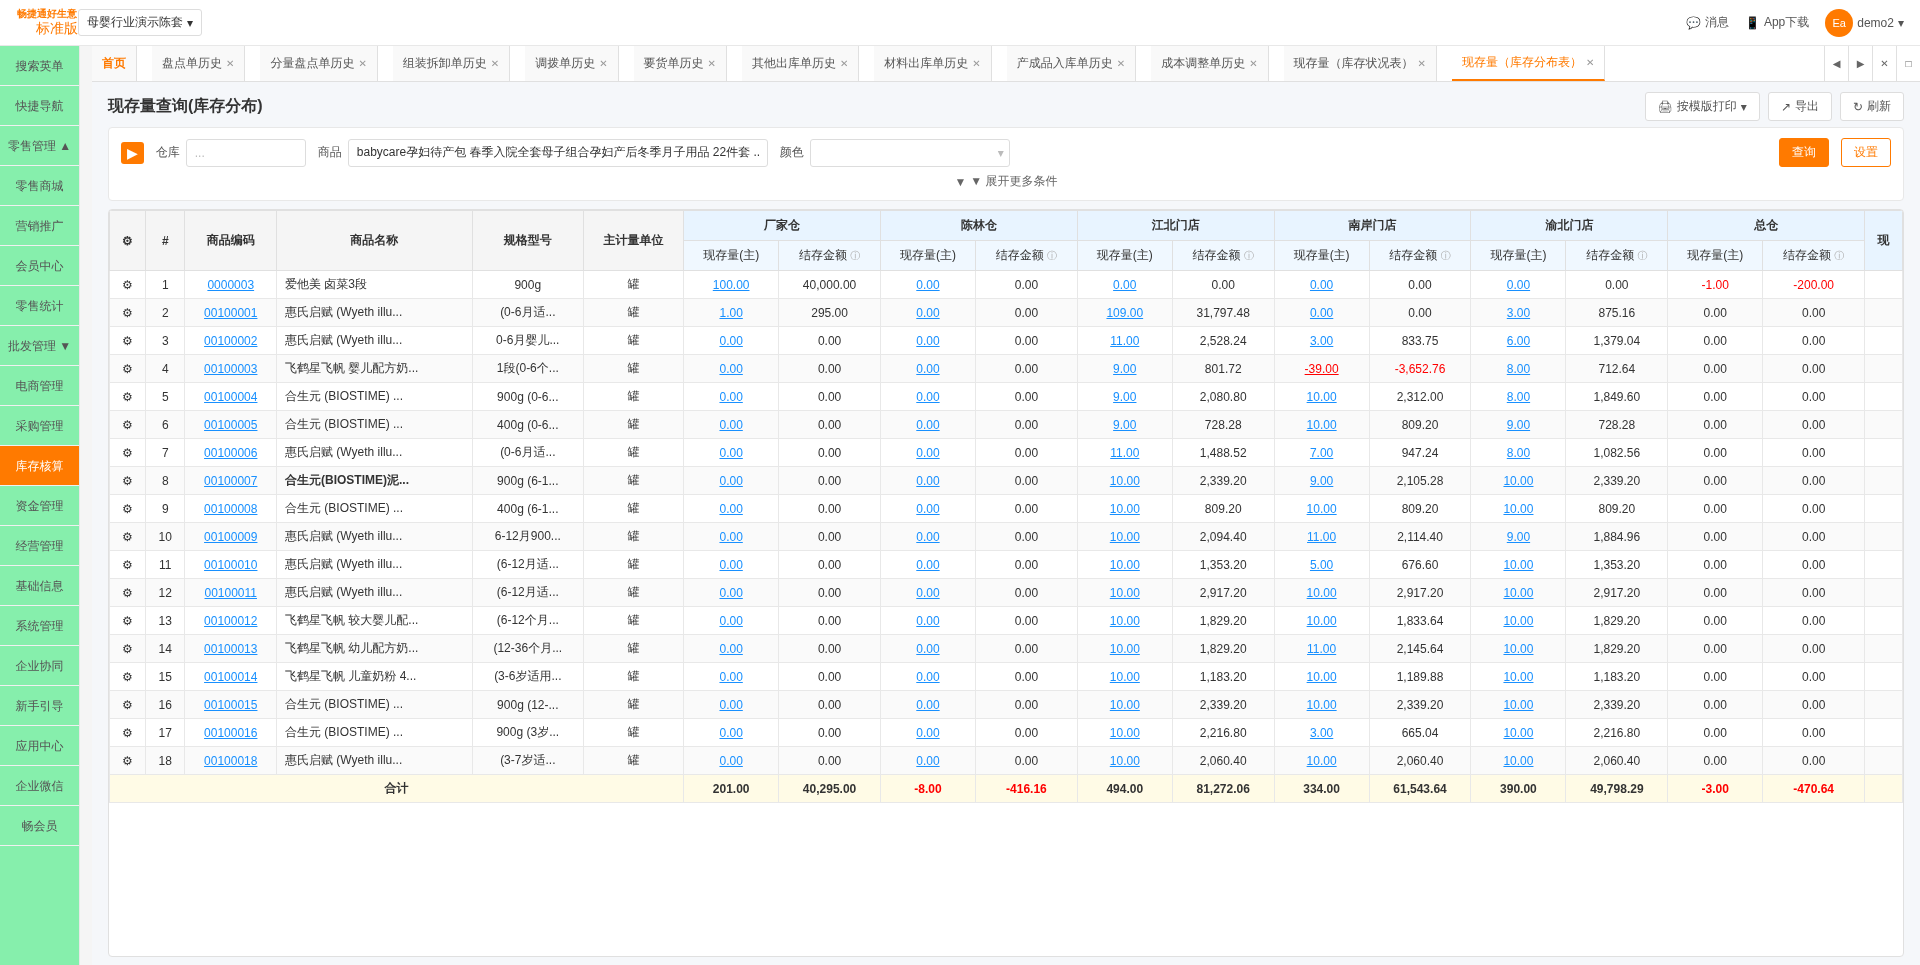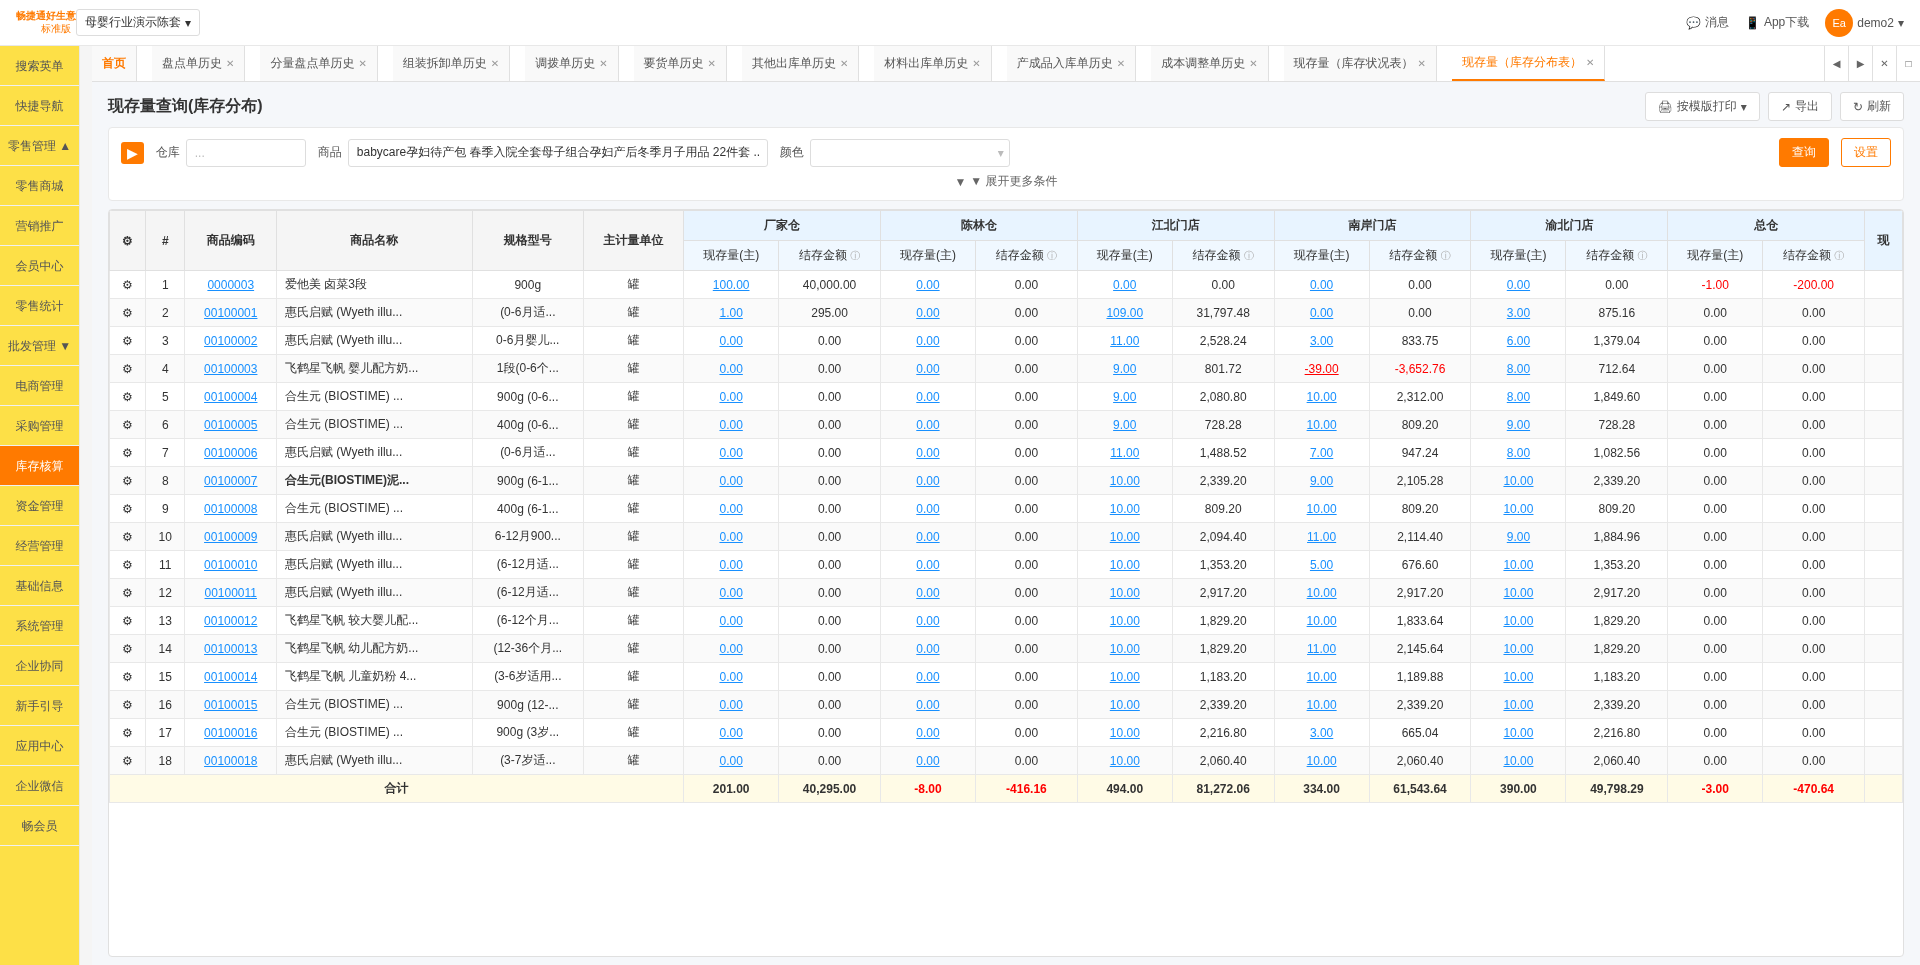--- a/index.html
+++ b/index.html
@@ -14,34 +14,34 @@
       justify-content: space-between;
       padding: 0 16px;
       border-bottom: 1px solid #e8e8e8;
       position: fixed;
       top: 0; left: 0; right: 0;
       z-index: 100;
     }
     .top-bar-left { display: flex; align-items: center; gap: 0; }
     .logo-area { display: flex; flex-direction: column; align-items: center; }
     .logo-text { font-size: 10px; color: #ff7a00; font-weight: bold; line-height: 1.2; }
-    .logo-sub { font-size: 10px; color: #ff7a00; margin-left: 20px; }
+    .logo-sub { font-size: 14px; color: #ff7a00; margin-left: 20px; }
     .dropdown-selector { display: flex; align-items: center; gap: 4px; border: 1px solid #ddd; padding: 4px 8px; border-radius: 3px; cursor: pointer; font-size: 12px; color: #333; }
     .top-bar-right { display: flex; align-items: center; gap: 16px; }
     .top-right-item { display: flex; align-items: center; gap: 4px; cursor: pointer; font-size: 12px; color: #555; }
     .avatar { width: 28px; height: 28px; border-radius: 50%; background: #ff7a00; display: flex; align-items: center; justify-content: center; color: #fff; font-size: 11px; }
 
     
     .sidebar {
       position: fixed;
       top: 46px;
       left: 0;
       width: 80px;
       bottom: 0;
-      background: #fde047;
+      background: #86efac;
       border-right: 1px solid #e8e8e8;
       overflow-y: auto;
       z-index: 90;
     }
     .sidebar-item {
       padding: 10px 6px;
       text-align: center;
       cursor: pointer;
       font-size: 12px;
       color: #555;

